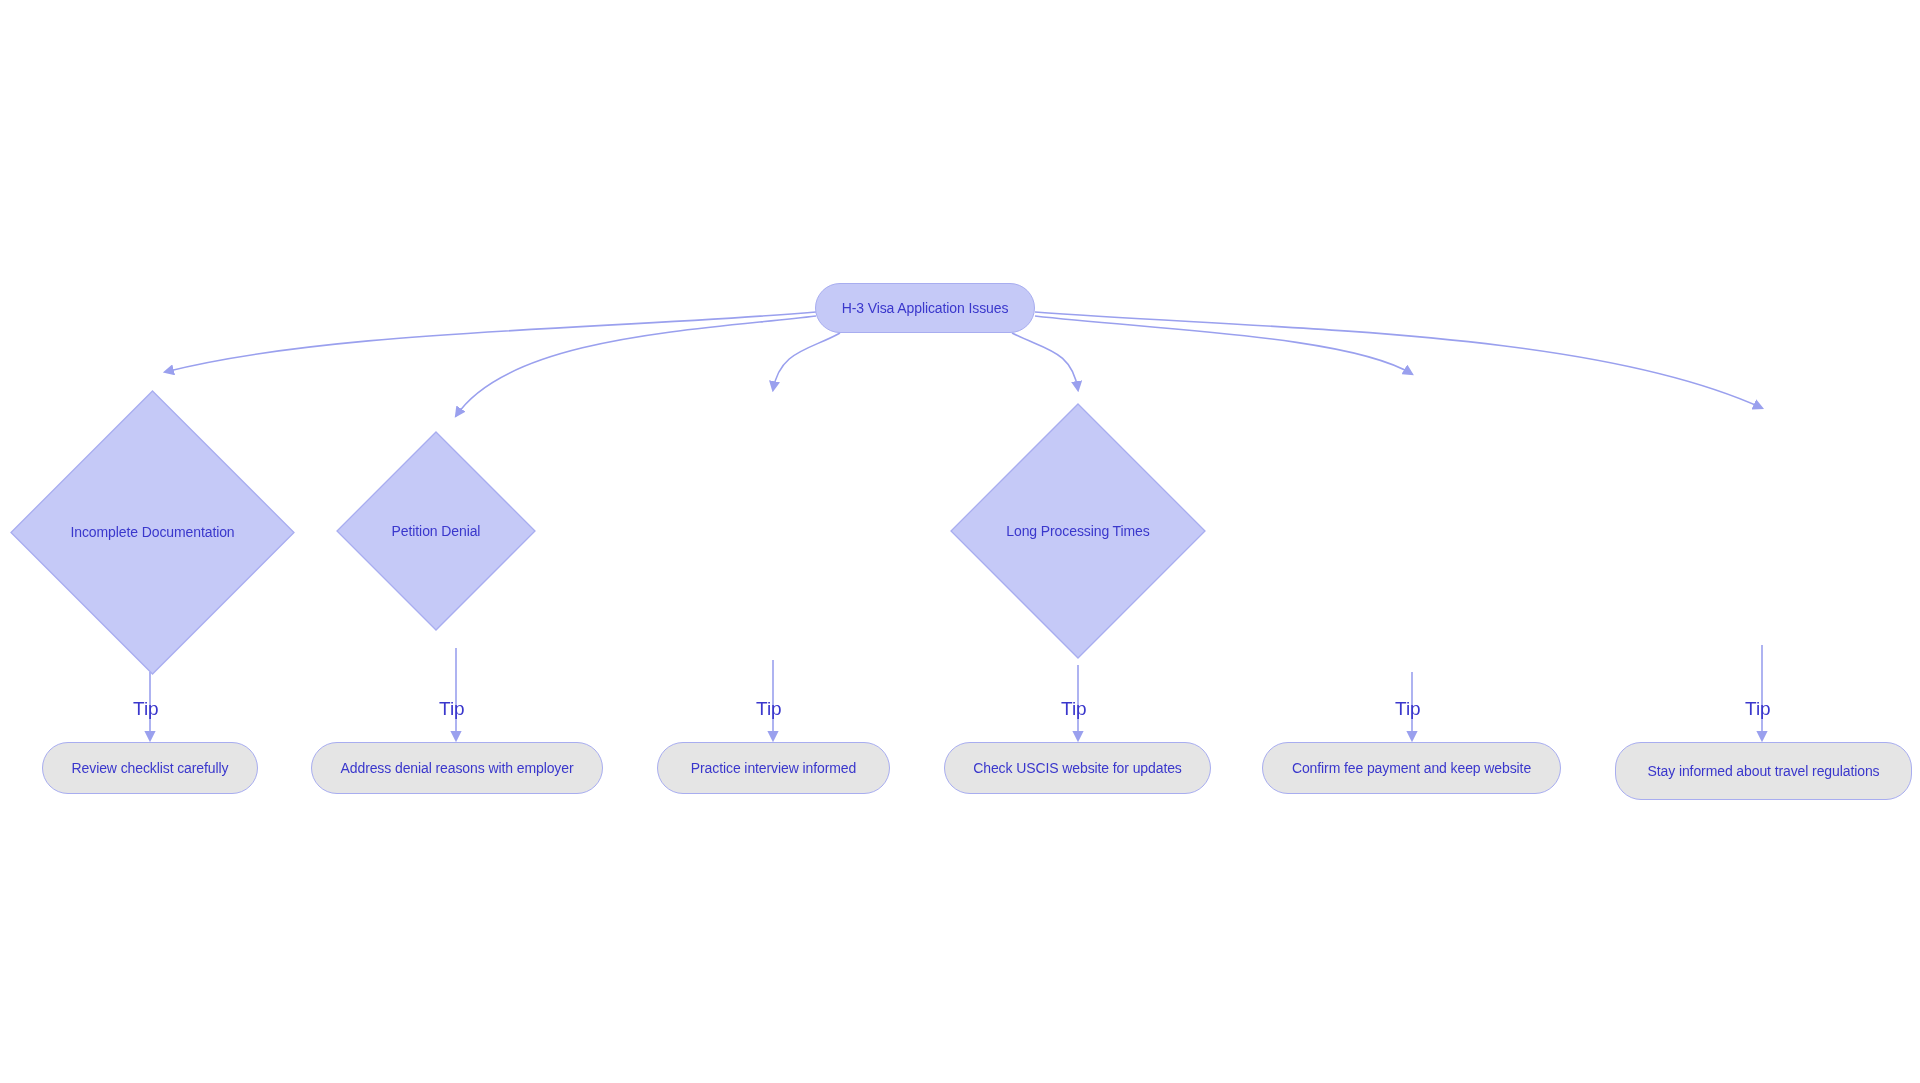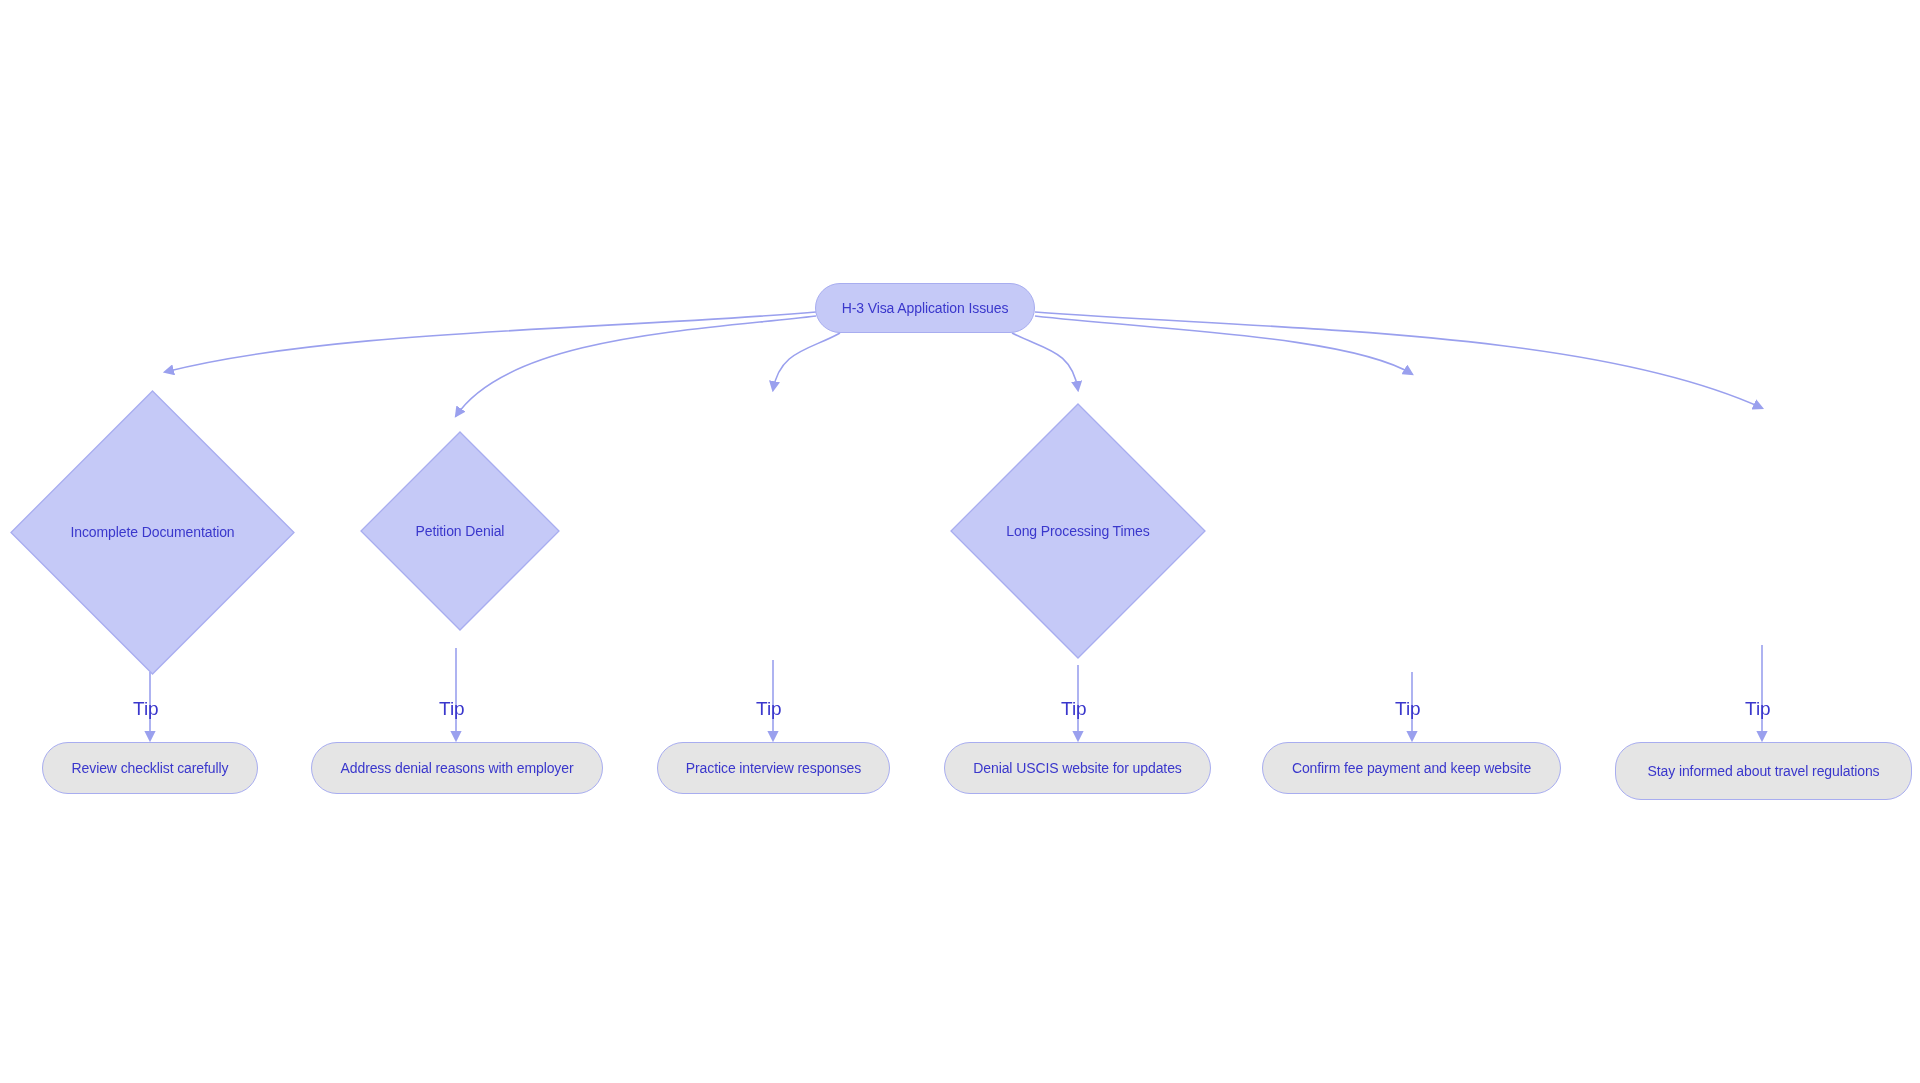--- a/index.html
+++ b/index.html
@@ -114,21 +114,21 @@
     <span class="node-label">H-3 Visa Application Issues</span>
   </div>
 
   <div class="node diamond-node" style="left:10px; top:390px; width:285px; height:285px;">
     <svg width="285" height="285" viewBox="0 0 285 285">
       <polygon points="142.5,1 284,142.5 142.5,284 1,142.5" fill="#c5c9f7" stroke="#a8adf0" stroke-width="1.3"></polygon>
     </svg>
     <span class="node-label">Incomplete Documentation</span>
   </div>
 
-  <div class="node diamond-node" style="left:360px; top:431px; width:200px; height:200px;">
+  <div class="node diamond-node" style="left:336px; top:431px; width:200px; height:200px;">
     <svg width="200" height="200" viewBox="0 0 200 200">
       <polygon points="100,1 199,100 100,199 1,100" fill="#c5c9f7" stroke="#a8adf0" stroke-width="1.3"></polygon>
     </svg>
     <span class="node-label">Petition Denial</span>
   </div>
 
 
   <div class="node diamond-node" style="left:950px; top:403px; width:256px; height:256px;">
     <svg width="256" height="256" viewBox="0 0 256 256">
       <polygon points="128,1 255,128 128,255 1,128" fill="#c5c9f7" stroke="#a8adf0" stroke-width="1.3"></polygon>
@@ -147,25 +147,25 @@
 
   <div class="node tip-node" style="left:42px; top:742px; width:216px; height:52px;">
     <span class="node-label">Review checklist carefully</span>
   </div>
 
   <div class="node tip-node" style="left:311px; top:742px; width:292px; height:52px;">
     <span class="node-label">Address denial reasons with employer</span>
   </div>
 
   <div class="node tip-node" style="left:657px; top:742px; width:233px; height:52px;">
-    <span class="node-label">Practice interview responses</span>
+    <span class="node-label">Practice interview informed</span>
   </div>
 
   <div class="node tip-node" style="left:944px; top:742px; width:267px; height:52px;">
-    <span class="node-label">Denial USCIS website for updates</span>
+    <span class="node-label">Check USCIS website for updates</span>
   </div>
 
   <div class="node tip-node" style="left:1262px; top:742px; width:299px; height:52px;">
     <span class="node-label">Confirm fee payment and keep website</span>
   </div>
 
   <div class="node tip-node" style="left:1615px; top:742px; width:297px; height:58px;">
     <span class="node-label">Stay informed about travel regulations</span>
   </div>
 

